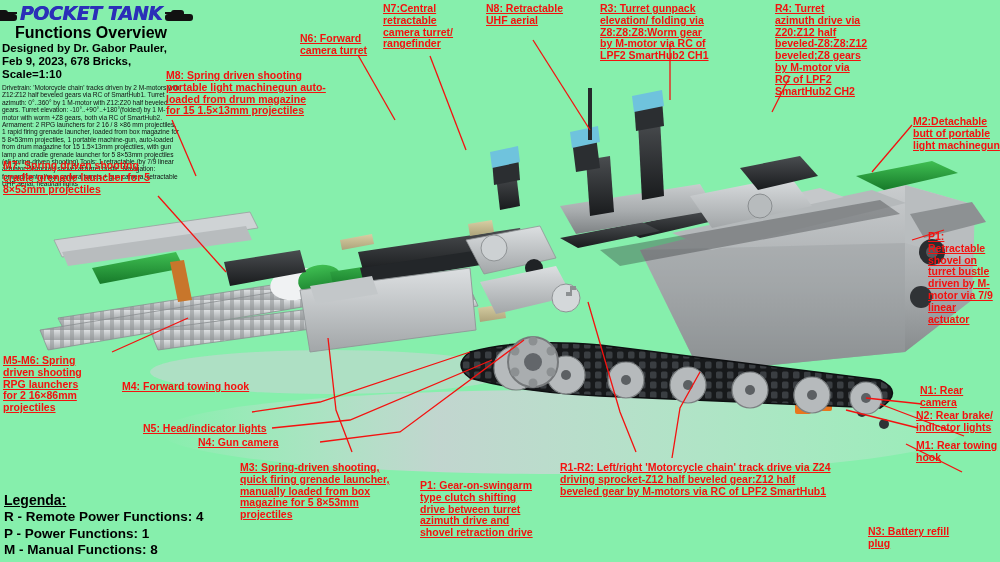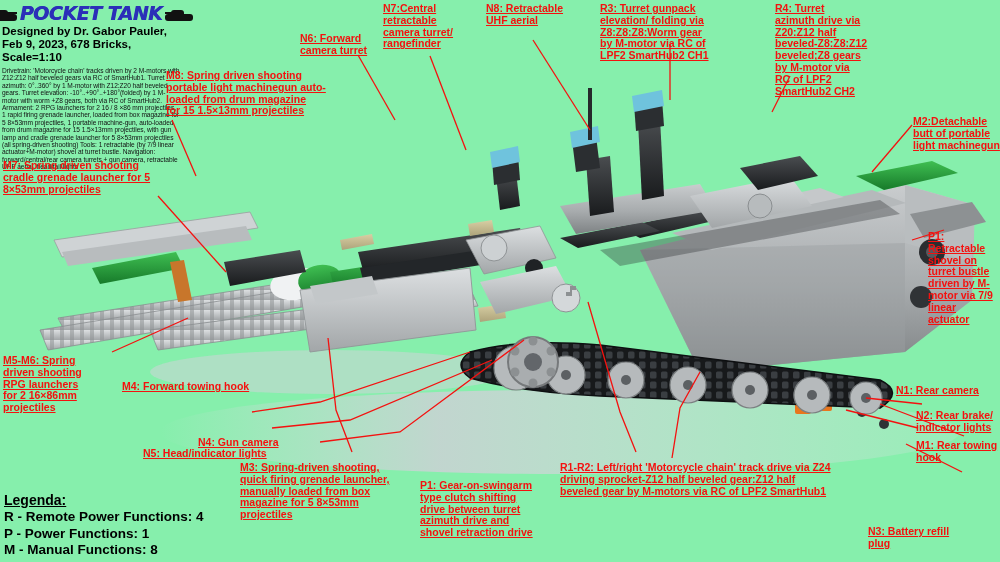--- a/index.html
+++ b/index.html
@@ -305,20 +305,21 @@
           <span class="turret"></span>
           <span class="barrel"></span>
       </span>
       <span class="brand-title">POCKET TANK</span>
       <span class="tank-glyph right">
         <span class="hull"></span>
           <span class="turret"></span>
           <span class="barrel"></span>
       </span>
     </div>
+    <div class="subtitle">Functions Overview</div>
     <div class="byline">Designed by Dr. Gabor Pauler, Feb 9, 2023, 678 Bricks, Scale=1:10</div>
     <div class="spec-paragraph">Drivetrain: 'Motorcycle chain' tracks driven by 2 M-motors with Z12:Z12 half beveled gears via RC of SmartHub1. Turret azimuth: 0°..360° by 1 M-motor with Z12:Z20 half beveled gears. Turret elevation: -10°..+90°..+180°(folded) by 1 M-motor with worm +Z8 gears, both via RC of SmartHub2. Armament: 2 RPG launchers for 2 16 / 8 ×86 mm projectiles, 1 rapid firing grenade launcher, loaded from box magazine for 5 8×53mm projectiles, 1 portable machine-gun, auto-loaded from drum magazine for 15 1.5×13mm projectiles, with gun lamp and cradle grenade launcher for 5 8×53mm projectiles (all spring-driven shooting) Tools: 1 retractable (by 7/9 linear actuator+M-motor) shovel at turret bustle. Navigation: forward/central/rear camera turrets + gun camera, retractable UHF aerial, head/tail lights</div>
   </div>
 
   <svg id="leaders" viewBox="0 0 1000 562" xmlns="http://www.w3.org/2000/svg">
     <g stroke="#f4110f" stroke-width="1.3" fill="none">
       <path d="M172 120 L196 176"></path>
       <path d="M358 55 L395 120"></path>
       <path d="M430 56 L466 150"></path>
       <path d="M533 40 L590 130"></path>
@@ -377,36 +378,36 @@
 linear actuator</div>
   <div class="callout" style="left:3px;   top:160px;">M7: Spring driven shooting
 cradle grenade launcher for 5
 8×53mm projectiles</div>
   <div class="callout" style="left:3px;   top:355px;">M5-M6: Spring
 driven shooting
 RPG launchers
 for 2 16×86mm
 projectiles</div>
   <div class="callout" style="left:122px; top:381px;">M4: Forward towing hook</div>
-  <div class="callout" style="left:143px; top:448px;">N5: Head/indicator lights</div>
+  <div class="callout" style="left:143px; top:423px;">N5: Head/indicator lights</div>
   <div class="callout" style="left:198px; top:437px;">N4: Gun camera</div>
   <div class="callout" style="left:240px; top:462px;">M3: Spring-driven shooting,
 quick firing grenade launcher,
 manually loaded from box
 magazine for 5 8×53mm
 projectiles</div>
   <div class="callout" style="left:420px; top:480px;">P1: Gear-on-swingarm
 type clutch shifting
 drive between turret
 azimuth drive and
 shovel retraction drive</div>
   <div class="callout" style="left:560px; top:462px;">R1-R2: Left/right 'Motorcycle chain' track drive via Z24
 driving sprocket-Z12 half beveled gear:Z12 half
 beveled gear by M-motors via RC of LPF2 SmartHub1</div>
-  <div class="callout" style="left:896px; top:385px;">N1: Rear camera</div>
+  <div class="callout" style="left:920px; top:385px;">N1: Rear camera</div>
   <div class="callout" style="left:916px; top:410px;">N2: Rear brake/
 indicator lights</div>
   <div class="callout" style="left:916px; top:440px;">M1: Rear towing
 hook</div>
   <div class="callout" style="left:868px; top:478px;margin-top:48px;">N3: Battery refill
 plug</div>
 
   <div class="legend-block">
     <div class="legend-title">Legenda:</div>
     <div class="legend-line">R - Remote Power Functions: 4</div>

